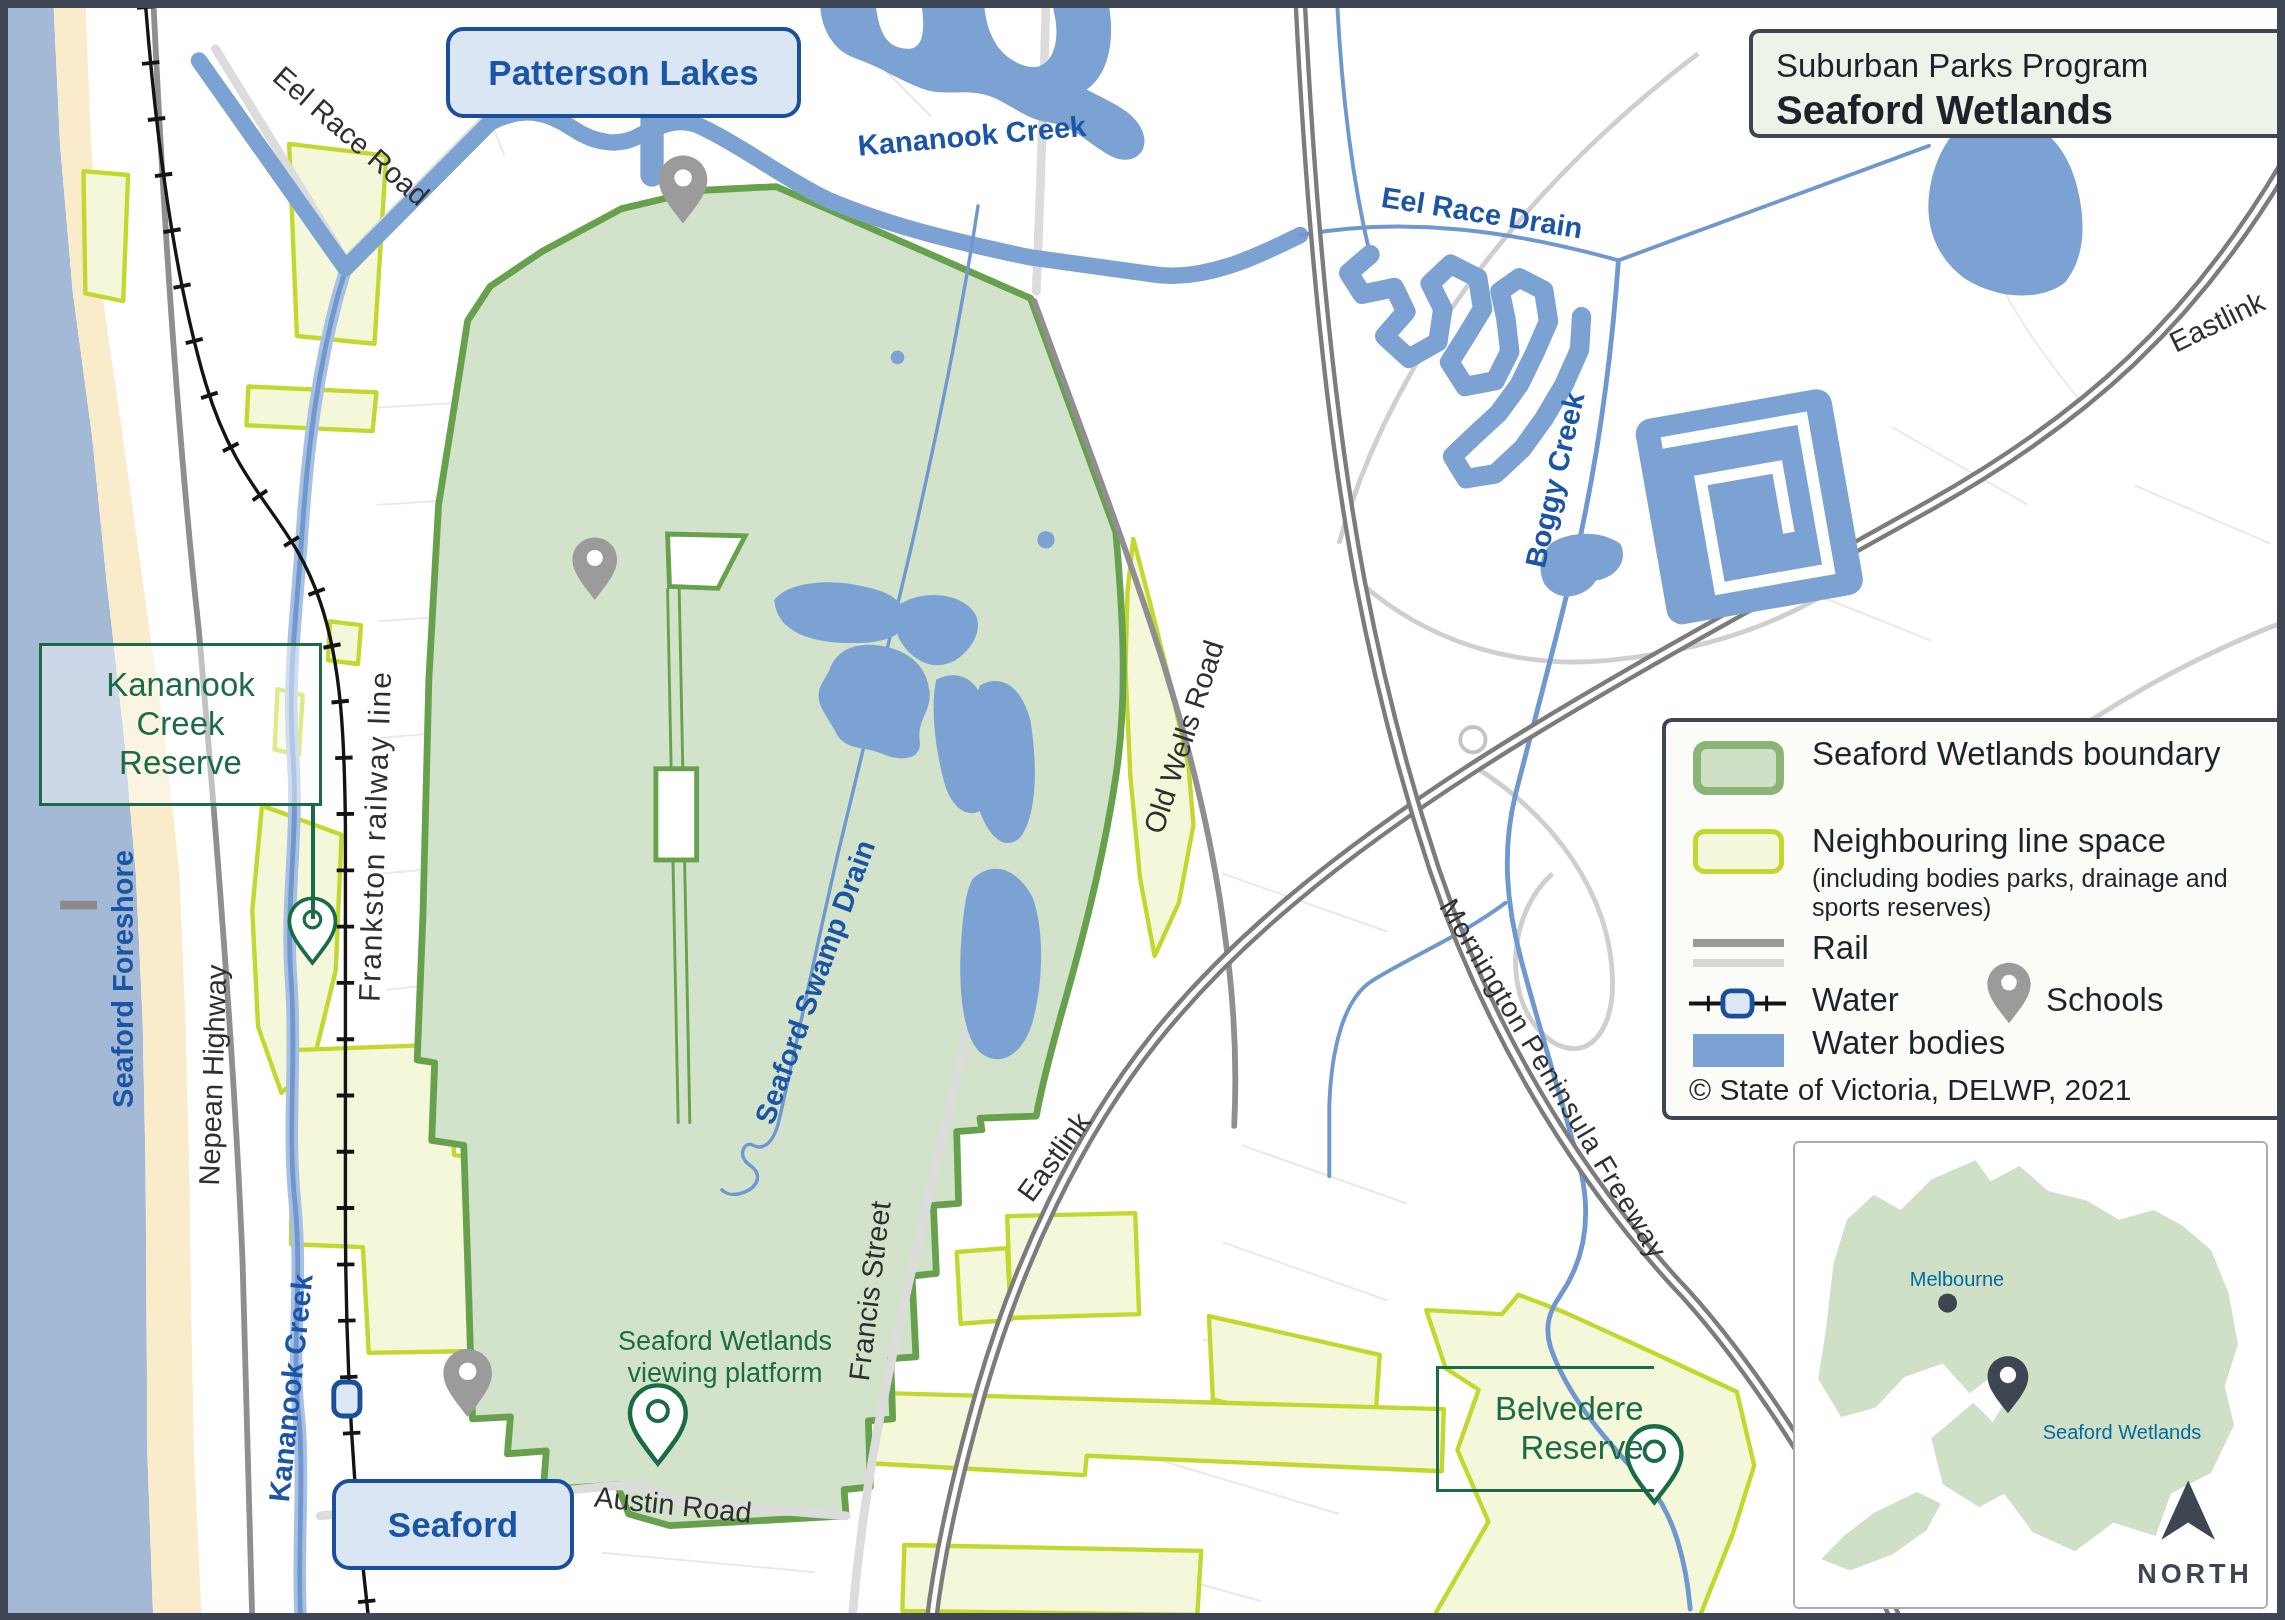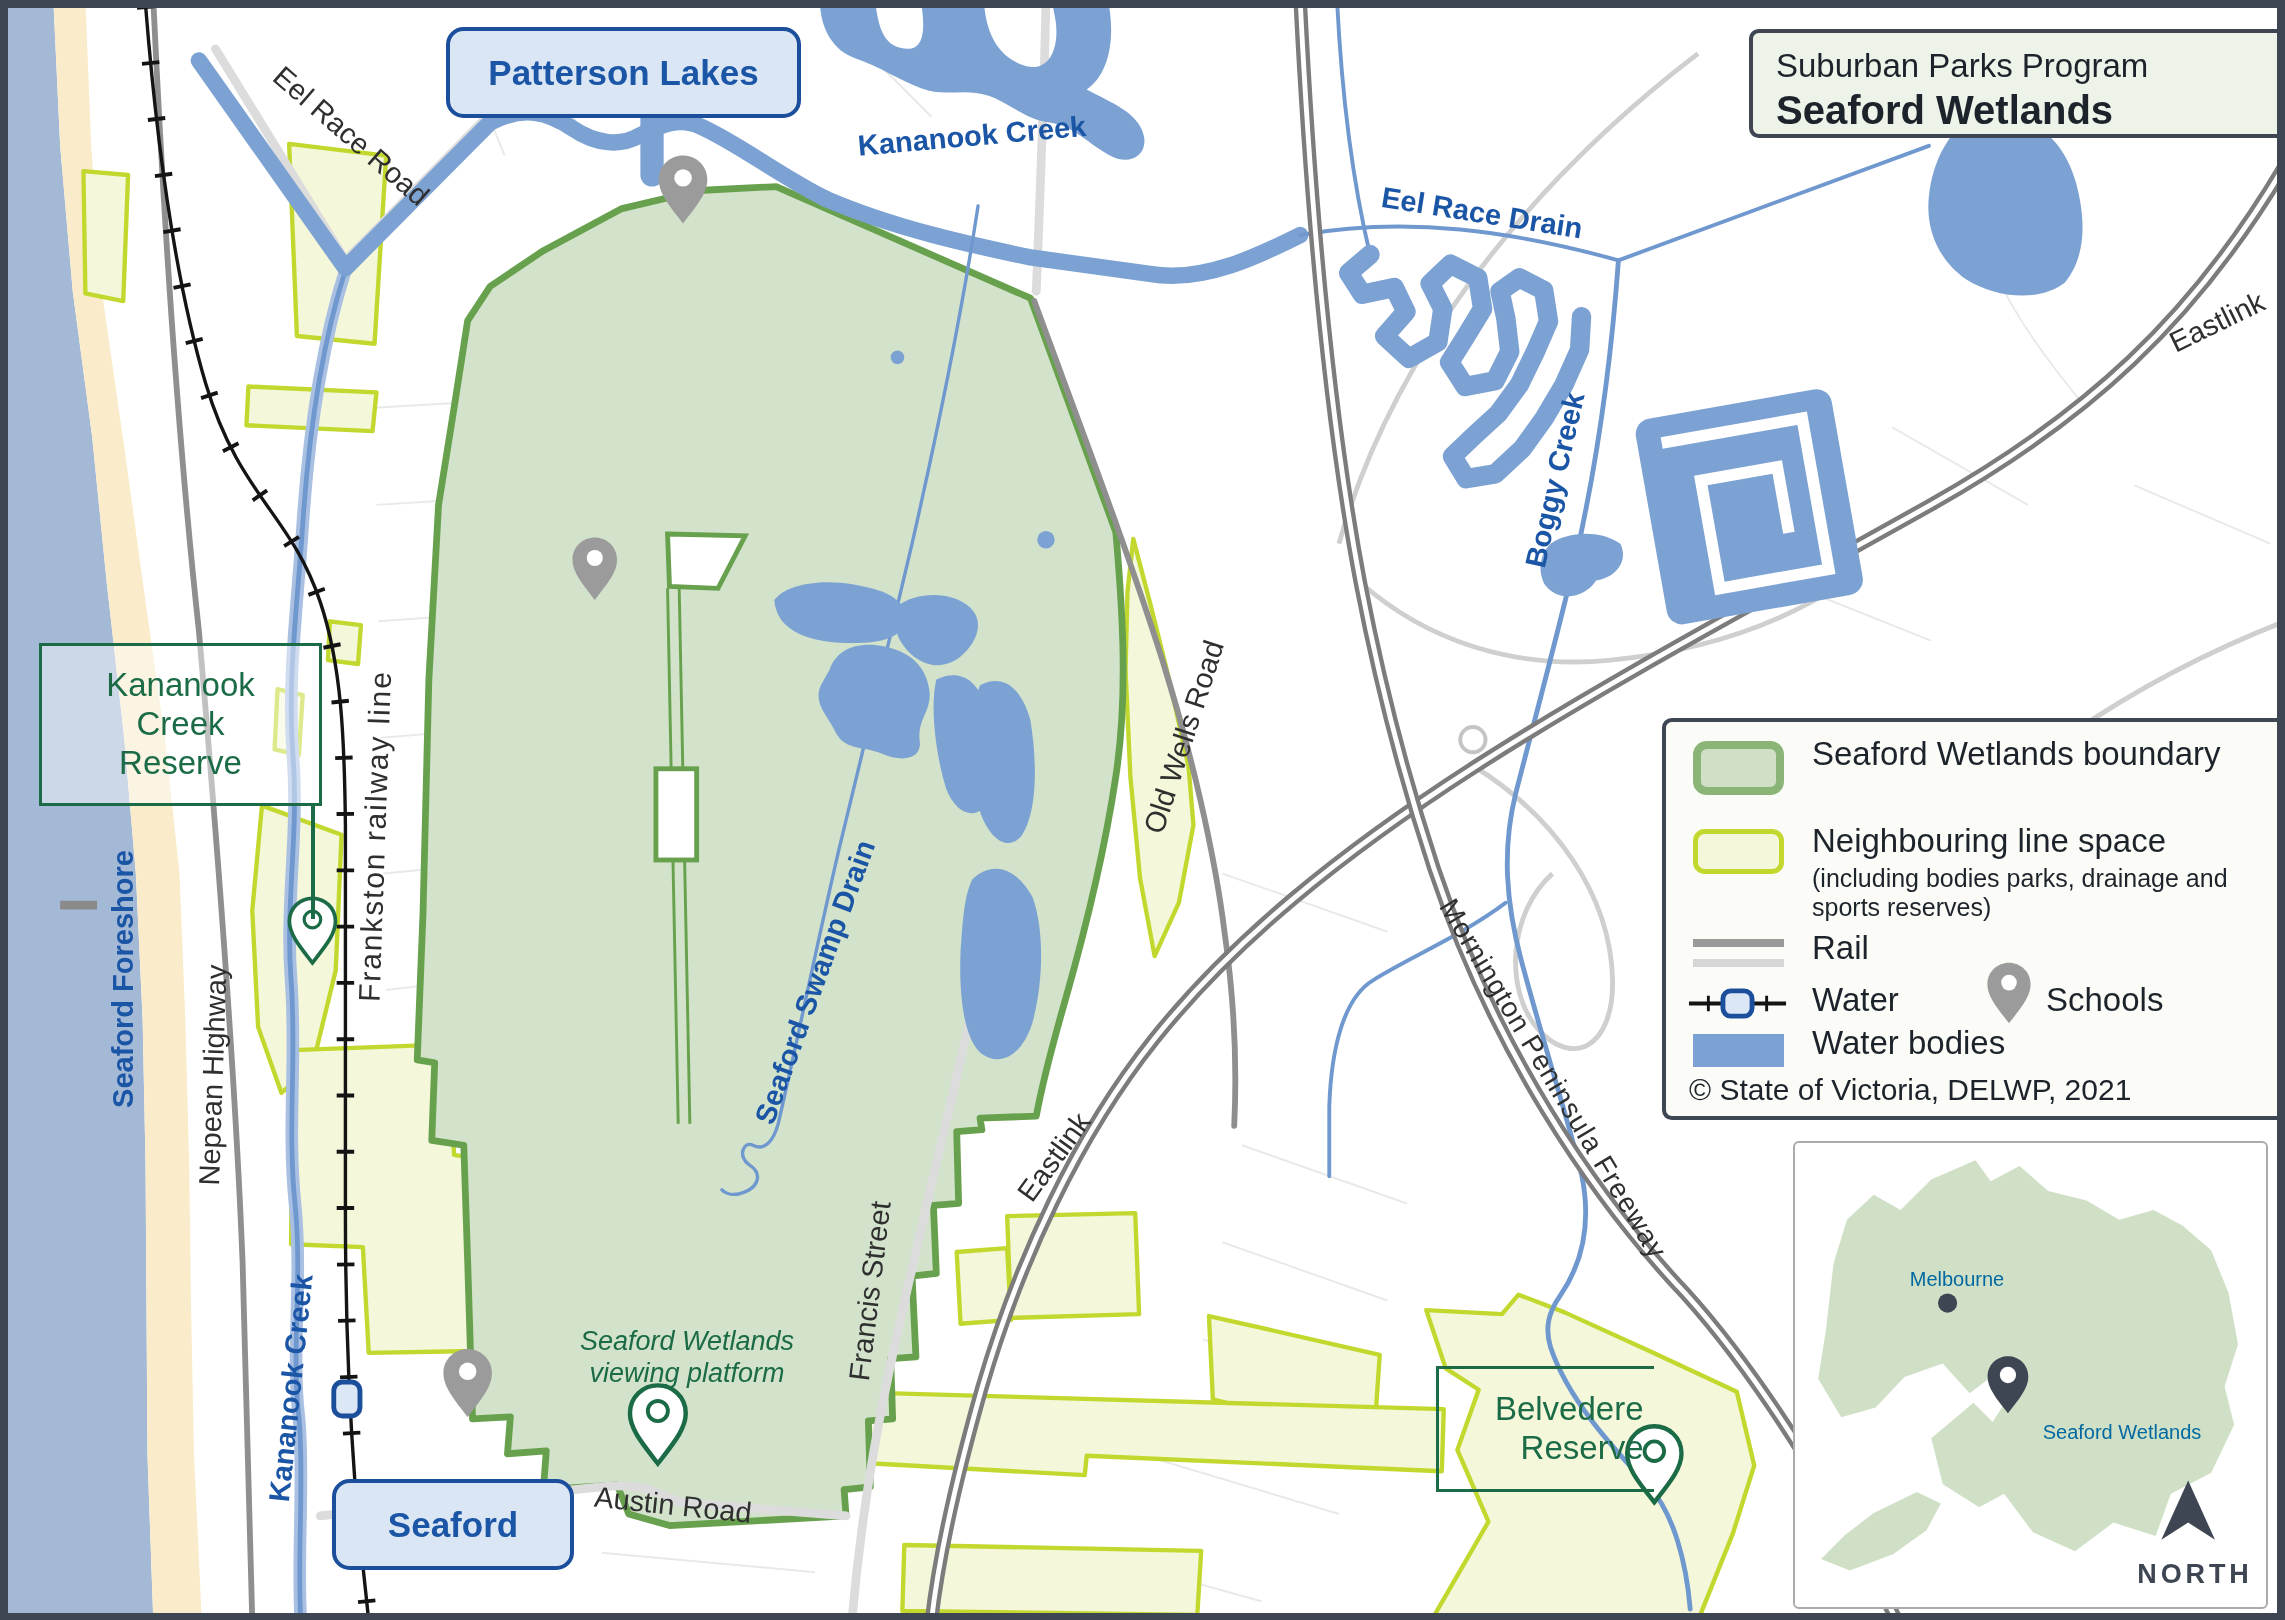--- a/index.html
+++ b/index.html
@@ -207,21 +207,21 @@
 
   <div class="box-reserve" style="left:39px;top:643px;width:277px;height:157px;background:rgba(255,255,255,0.45);">
     <span style="width:204px;">Kananook Creek Reserve</span>
   </div>
   <div class="callout-line" style="left:311px;top:804px;height:115px;"></div>
 
   <div class="box-reserve" style="left:1436px;top:1366px;width:215px;height:120px;border-right:none;">
     <span style="width:194px;text-align:right;">Belvedere Reserve</span>
   </div>
 
-  <div class="wrap-label" style="left:687px;top:1357px;width:291px;font-style:italic;">Seaford Wetlands viewing platform</div>
+  <div class="wrap-label" style="left:725px;top:1357px;width:291px;">Seaford Wetlands viewing platform</div>
 
   <div class="lbl blue f30" style="left:123px;top:979px;transform:translate(-50%,-50%) rotate(-90deg);">Seaford Foreshore</div>
   <div class="lbl road f30" style="left:213px;top:1075px;transform:translate(-50%,-50%) rotate(-88deg);">Nepean Highway</div>
   <div class="lbl road f31" style="left:375px;top:836px;transform:translate(-50%,-50%) rotate(-88deg);">Frankston railway line</div>
   <div class="lbl blue f30" style="left:291px;top:1388px;transform:translate(-50%,-50%) rotate(-84deg);">Kananook Creek</div>
   <div class="lbl road f30" style="left:351px;top:136px;transform:translate(-50%,-50%) rotate(41deg);">Eel Race Road</div>
   <div class="lbl blue f30" style="left:972px;top:136px;transform:translate(-50%,-50%) rotate(-5deg);">Kananook Creek</div>
   <div class="lbl blue f30" style="left:1482px;top:213px;transform:translate(-50%,-50%) rotate(9deg);">Eel Race Drain</div>
   <div class="lbl blue f30" style="left:1555px;top:480px;transform:translate(-50%,-50%) rotate(-77deg);">Boggy Creek</div>
   <div class="lbl road f30" style="left:2217px;top:322px;transform:translate(-50%,-50%) rotate(-26deg);">Eastlink</div>

